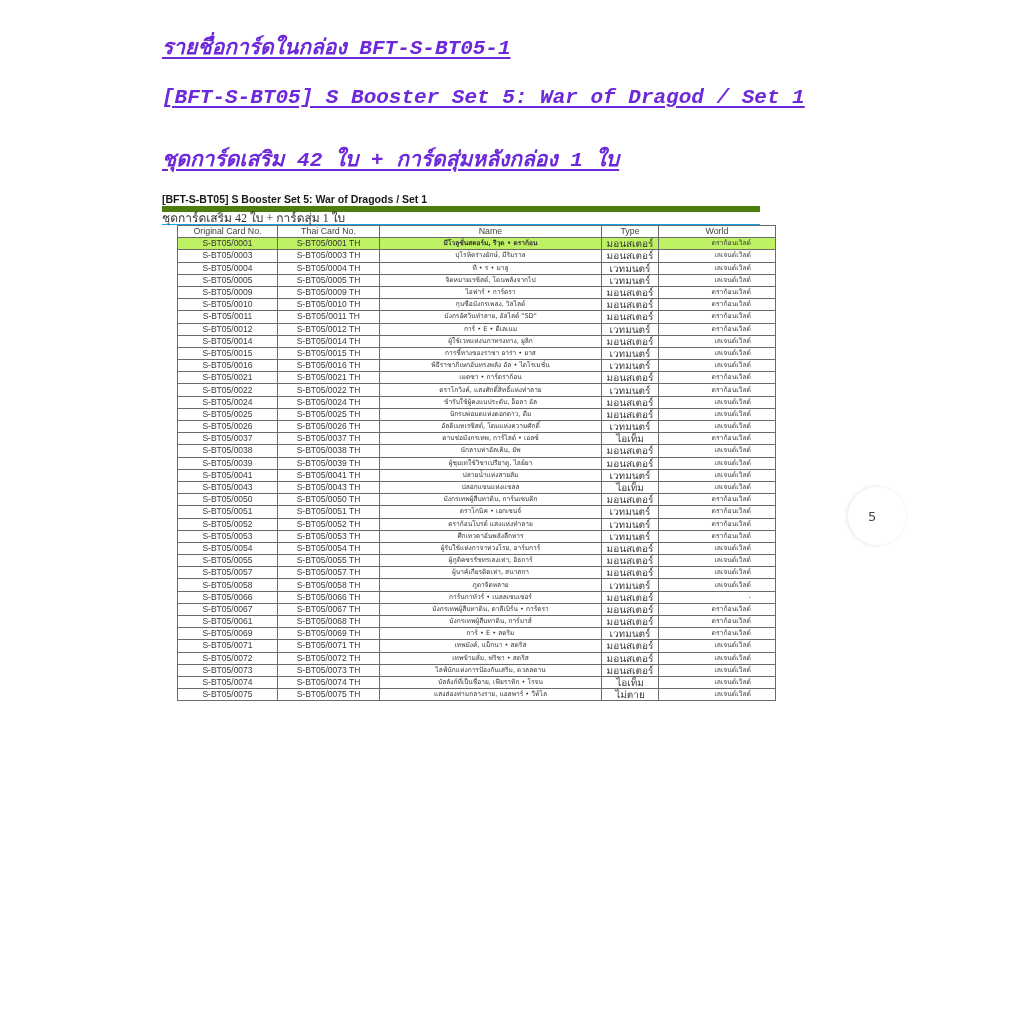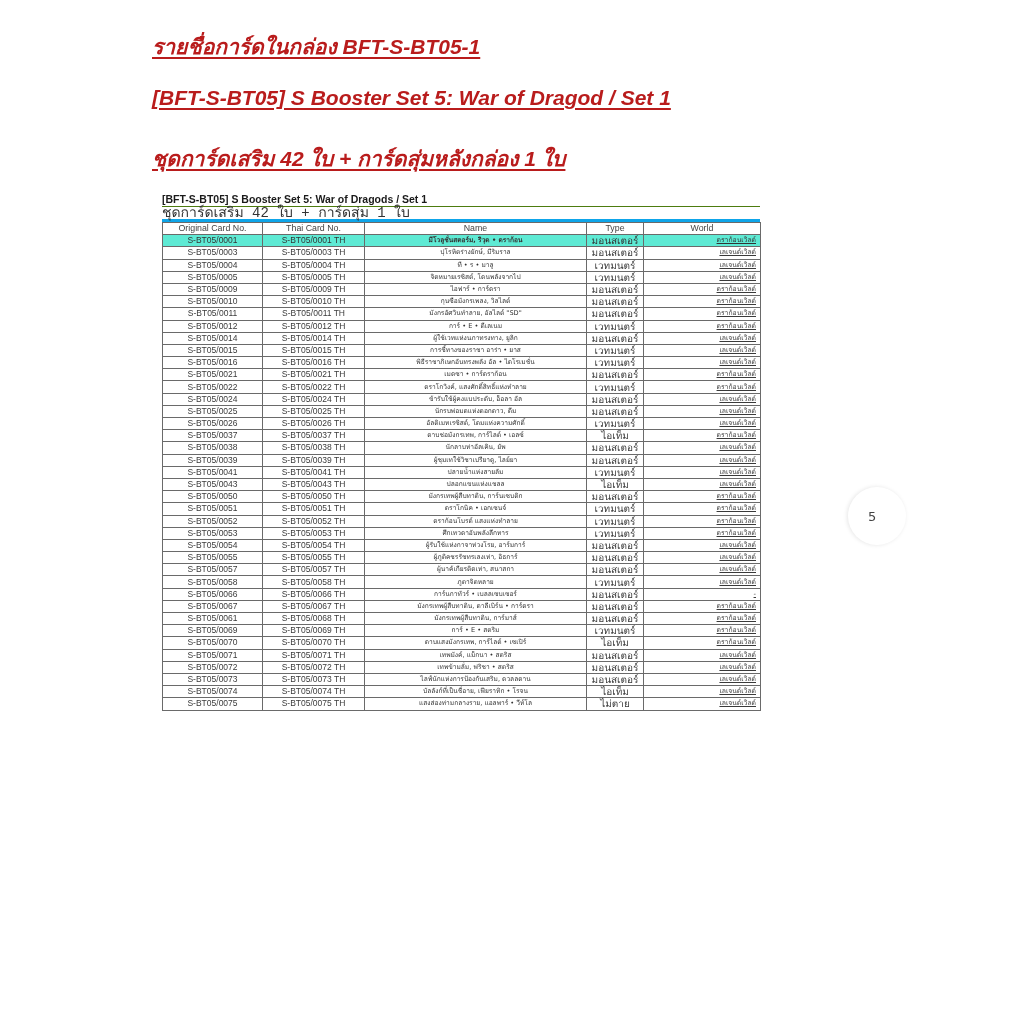--- a/index.html
+++ b/index.html
@@ -1,37 +1,37 @@
 <!DOCTYPE html>
 <html><head>
 <meta charset="utf-8">
 <style>
   html, body { margin: 0; padding: 0; background: #ffffff; }
   body { width: 1024px; height: 1024px; position: relative; overflow: hidden; font-family: "Liberation Sans", sans-serif; }
   .heading {
-    position: absolute; left: 152px;
-    color: #b91c1c; font-weight: bold; font-style: italic;
+    position: absolute; left: 162px;
+    color: #6d28d9; font-weight: bold; font-style: italic;
     font-size: 21px; text-decoration: underline; text-decoration-thickness: 2px;
     text-underline-offset: 3px; white-space: nowrap;
-    font-family: Liberation Sans, sans-serif;
+    font-family: Liberation Mono, monospace;
   }
   #h1 { top: 30px; }
   #h2 { top: 86px; }
   #h3 { top: 142px; }
   .sheet { position: absolute; left: 162px; top: 193px; width: 598px; }
-  .sheet-title { font-size: 10.5px; font-weight: bold; color: #1a1a1a; height: 13px; line-height: 13px; white-space: nowrap; border-bottom: 1px solid #4d7c0f; }
-  .sheet-sub { font-size: 14px; color: #333; height: 12px; line-height: 12px; white-space: nowrap; border-bottom: 3px solid #0ea5e9; font-family: Liberation Mono, monospace; }
-  table { border-collapse: collapse; width: 598px; table-layout: fixed; }
+  .sheet-title { font-size: 10.5px; font-weight: bold; color: #1a1a1a; height: 13px; line-height: 13px; white-space: nowrap; border-bottom: 6px solid #4d7c0f; }
+  .sheet-sub { font-size: 12px; color: #333; height: 12px; line-height: 12px; white-space: nowrap; border-bottom: 1px solid #0ea5e9; font-family: Liberation Serif, serif; }
+  table { border-collapse: collapse; width: 598px; table-layout: fixed; margin-left: 15px; }
   td, th { border: 1px solid #6a6a6a; height: 11.2px; padding: 0 2px; font-size: 8.5px; line-height: 11px; color: #3a3a3a; font-weight: normal; overflow: hidden; white-space: nowrap; }
   th { color: #444; font-size: 8.8px; }
   td.c, th.c { text-align: center; }
   td.name { text-align: center; font-size: 6.6px; font-family: "DejaVu Sans", sans-serif; color: #333; }
   td.type { text-align: center; font-size: 10px; font-family: "DejaVu Sans", sans-serif; }
-  td.world { text-align: right; padding-right: 4px; font-size: 6.8px; font-family: "DejaVu Sans", sans-serif; text-decoration: underline; }
-  tr.hl td { background: #5eead4; color: #333; }
+  td.world { text-align: right; padding-right: 24px; font-size: 6.8px; font-family: "DejaVu Sans", sans-serif; }
+  tr.hl td { background: #bef264; color: #333; }
   tr.hl td.name { font-weight: bold; }
   .float-btn {
     position: absolute; left: 848px; top: 487px; width: 58px; height: 58px;
     border-radius: 50%; background: #ffffff;
     box-shadow: -1px 0 4px rgba(0,0,0,0.10);
     display: flex; align-items: center; justify-content: flex-start; padding-left: 20px; box-sizing: border-box;
     font-size: 13px; color: #444; font-family: "DejaVu Sans", sans-serif;
   }
 </style>
 </head>
@@ -287,27 +287,20 @@
           <td class="world">ดราก้อนเวิลด์</td>
         </tr>
         <tr>
           <td class="c">S-BT05/0069</td>
           <td class="c">S-BT05/0069 TH</td>
           <td class="name">การ์ • E • สตริม</td>
           <td class="type">เวทมนตร์</td>
           <td class="world">ดราก้อนเวิลด์</td>
         </tr>
         <tr>
-          <td class="c">S-BT05/0070</td>
-          <td class="c">S-BT05/0070 TH</td>
-          <td class="name">ดาบแสงมังกรเทพ, การ์ไลต์ • เซเปิร์</td>
-          <td class="type">ไอเท็ม</td>
-          <td class="world">ดราก้อนเวิลด์</td>
-        </tr>
-        <tr>
           <td class="c">S-BT05/0071</td>
           <td class="c">S-BT05/0071 TH</td>
           <td class="name">เทพมังค์, แม็กนา • สตริส</td>
           <td class="type">มอนสเตอร์</td>
           <td class="world">เลเจนด์เวิลด์</td>
         </tr>
         <tr>
           <td class="c">S-BT05/0072</td>
           <td class="c">S-BT05/0072 TH</td>
           <td class="name">เทพข้ามลั่ม, ฟริชา • สตริส</td>

